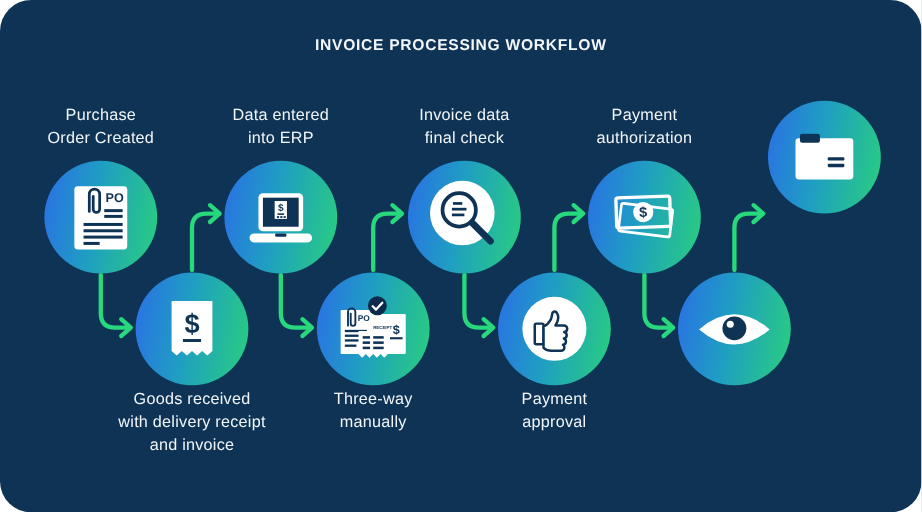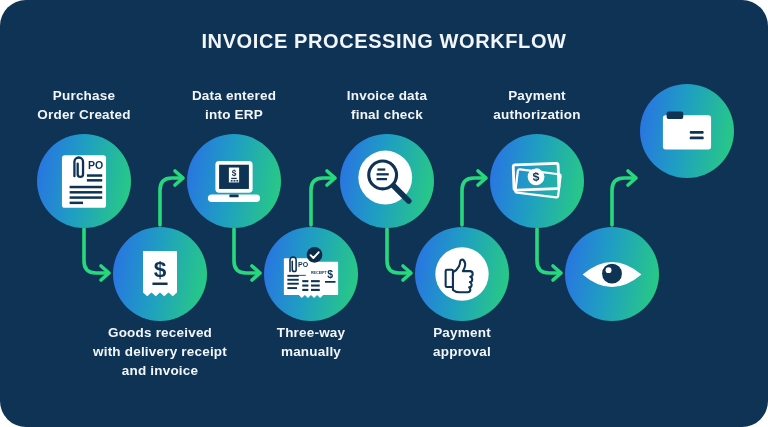--- a/index.html
+++ b/index.html
@@ -1,25 +1,25 @@
 <!DOCTYPE html>
 <html><head>
 <meta charset="utf-8">
 <style>
   html,body{margin:0;padding:0;background:#ffffff;}
   .stage{position:relative;width:768px;height:427px;overflow:hidden;background:#ffffff;
          font-family:"Liberation Sans", sans-serif;}
   .canvas{position:absolute;inset:0;background:#0e3355;border-radius:26px;}
   .title{position:absolute;top:30px;left:0;width:768px;text-align:center;
-         color:#f2f6fa;font-size:20px;font-weight:700;letter-spacing:.6px;}
+         color:#f2f6fa;font-size:13px;font-weight:700;letter-spacing:.6px;}
   .arrows{position:absolute;inset:0;}
   .step{position:absolute;width:170px;display:flex;flex-direction:column;align-items:center;}
   .step.top{top:84px;}
   .step.bottom{top:227px;}
-  .step-label{color:#f2f6fa;font-size:13.5px;line-height:19px;font-weight:700;
+  .step-label{color:#f2f6fa;font-size:13.5px;line-height:19px;font-weight:400;
               text-align:center;white-space:pre-line;letter-spacing:.2px;}
   .step.top .step-label{height:40px;display:flex;align-items:flex-end;justify-content:center;margin-bottom:10px;}
   .step.bottom .step-label{margin-top:2px;}
   .circle{width:94px;height:94px;border-radius:50%;
           background:linear-gradient(100deg,#2a6fe6 0%,#1f9ec2 45%,#29cf7d 100%);
           display:flex;align-items:center;justify-content:center;flex:0 0 auto;}
   svg{display:block;}
   svg text{font-family:"Liberation Sans", sans-serif;}
 </style>
 </head>

